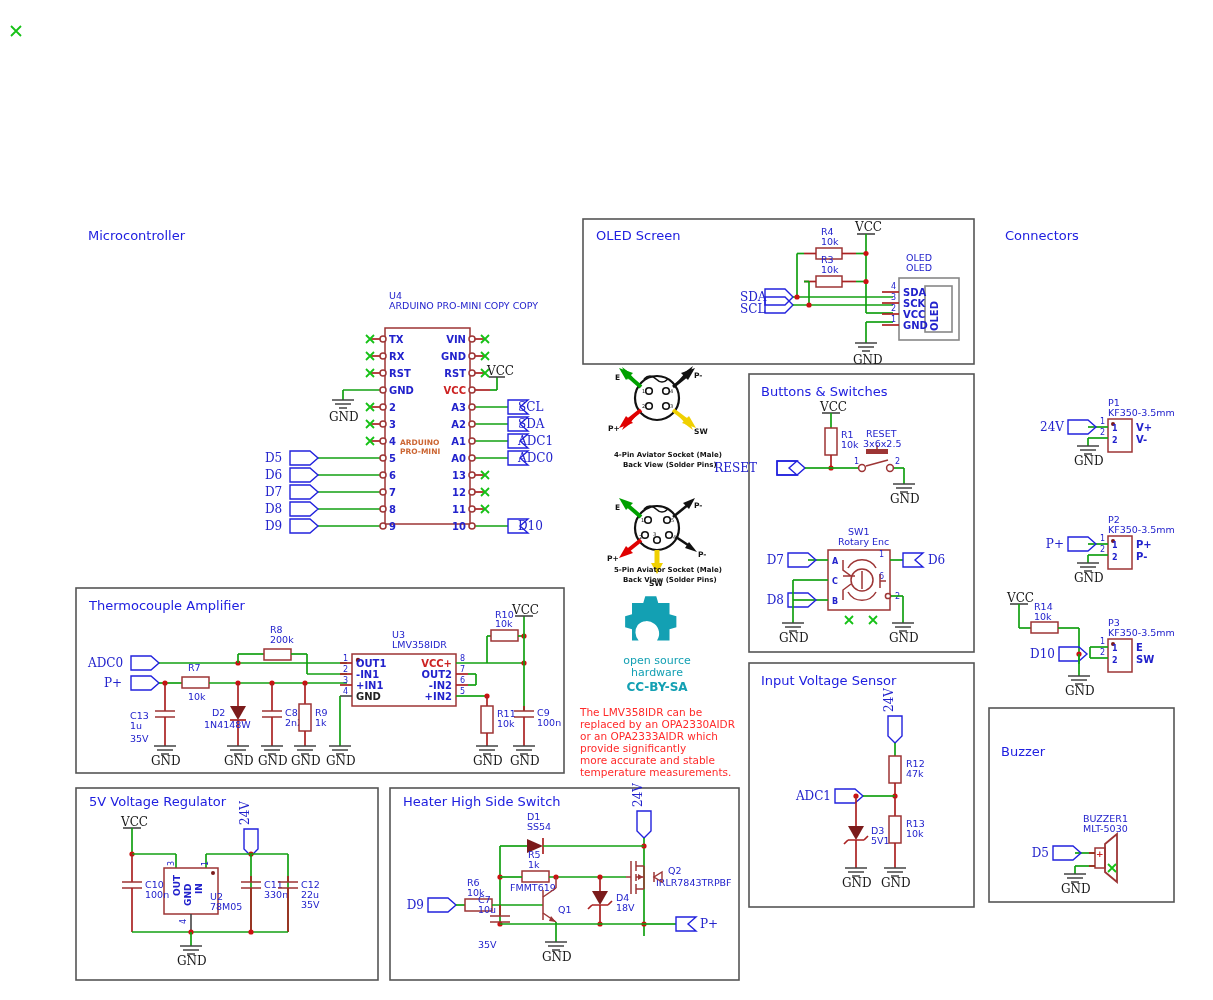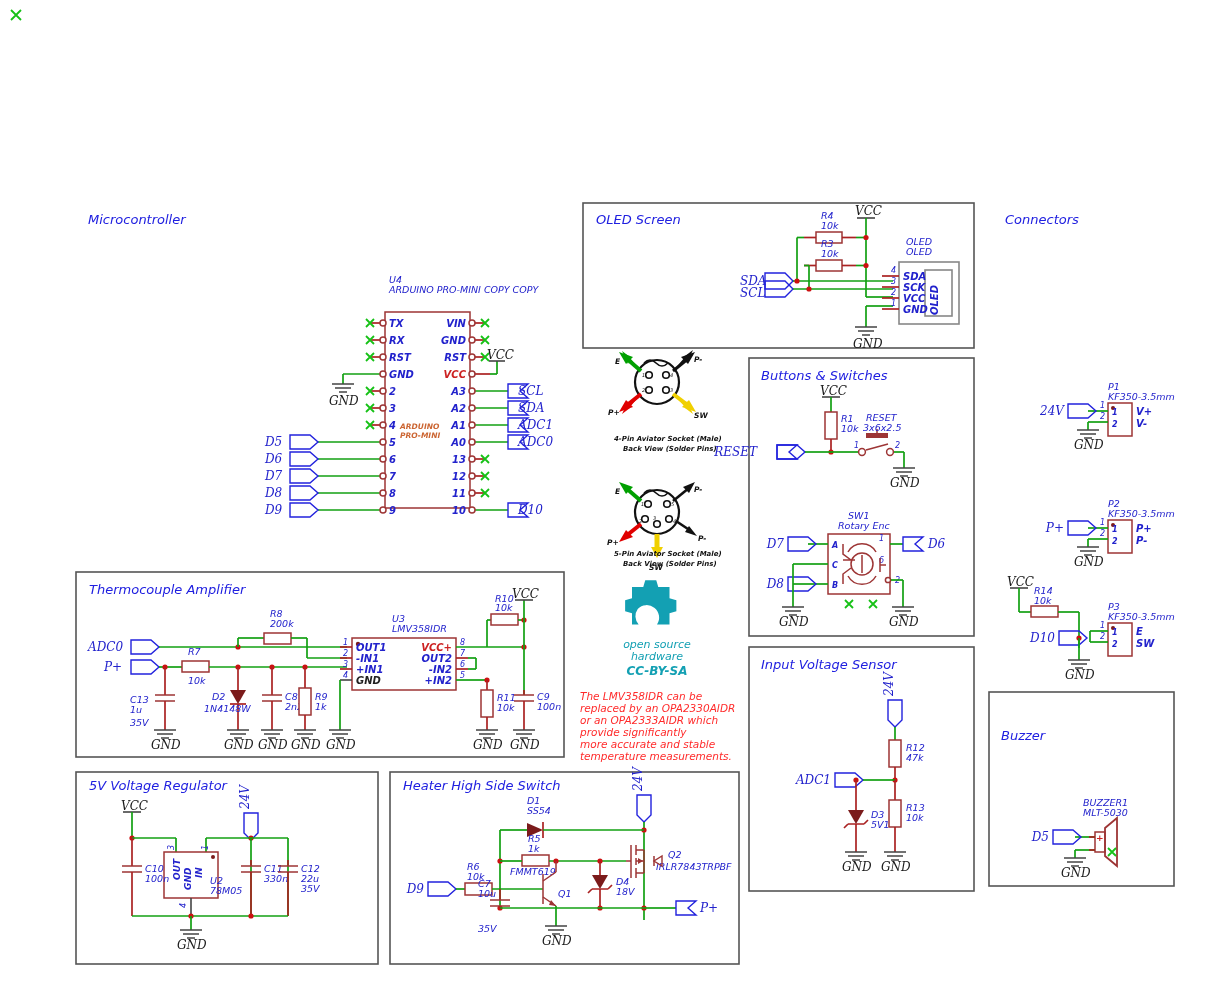--- a/index.html
+++ b/index.html
@@ -1,18 +1,18 @@
 <!DOCTYPE html>
 <html><head>
 <meta charset="utf-8">
 <style>
   html,body{margin:0;padding:0;background:#ffffff;}
   body{width:1213px;height:1000px;position:relative;overflow:hidden;
        font-family:"DejaVu Sans","Liberation Sans",sans-serif;}
-  #sheet{position:absolute;left:0;top:0;width:1213px;height:884px;font-style:italic;}
+  #sheet{position:absolute;left:0;top:16px;width:1213px;height:884px;}
   svg{position:absolute;left:0;top:0;width:1213px;height:1000px;}
   
   .t-sect{font-family:"DejaVu Sans",sans-serif;font-size:13px;fill:#2020e0;}
   .t-ref{font-family:"DejaVu Sans",sans-serif;font-size:9.5px;fill:#2222cc;}
   .t-pin{font-family:"DejaVu Sans",sans-serif;font-size:10px;fill:#2222cc;font-weight:bold;}
   .t-pinr{font-family:"DejaVu Sans",sans-serif;font-size:10px;fill:#cc2222;font-weight:bold;}
   .t-num{font-family:"DejaVu Sans",sans-serif;font-size:8px;fill:#2222cc;}
   .t-net{font-family:"DejaVu Serif","Liberation Serif",serif;font-size:12px;fill:#2222cc;}
   .t-gnd{font-family:"DejaVu Serif","Liberation Serif",serif;font-size:12px;fill:#1a1a1a;}
   .t-note{font-family:"DejaVu Sans",sans-serif;font-size:10.5px;fill:#ff2a2a;}

